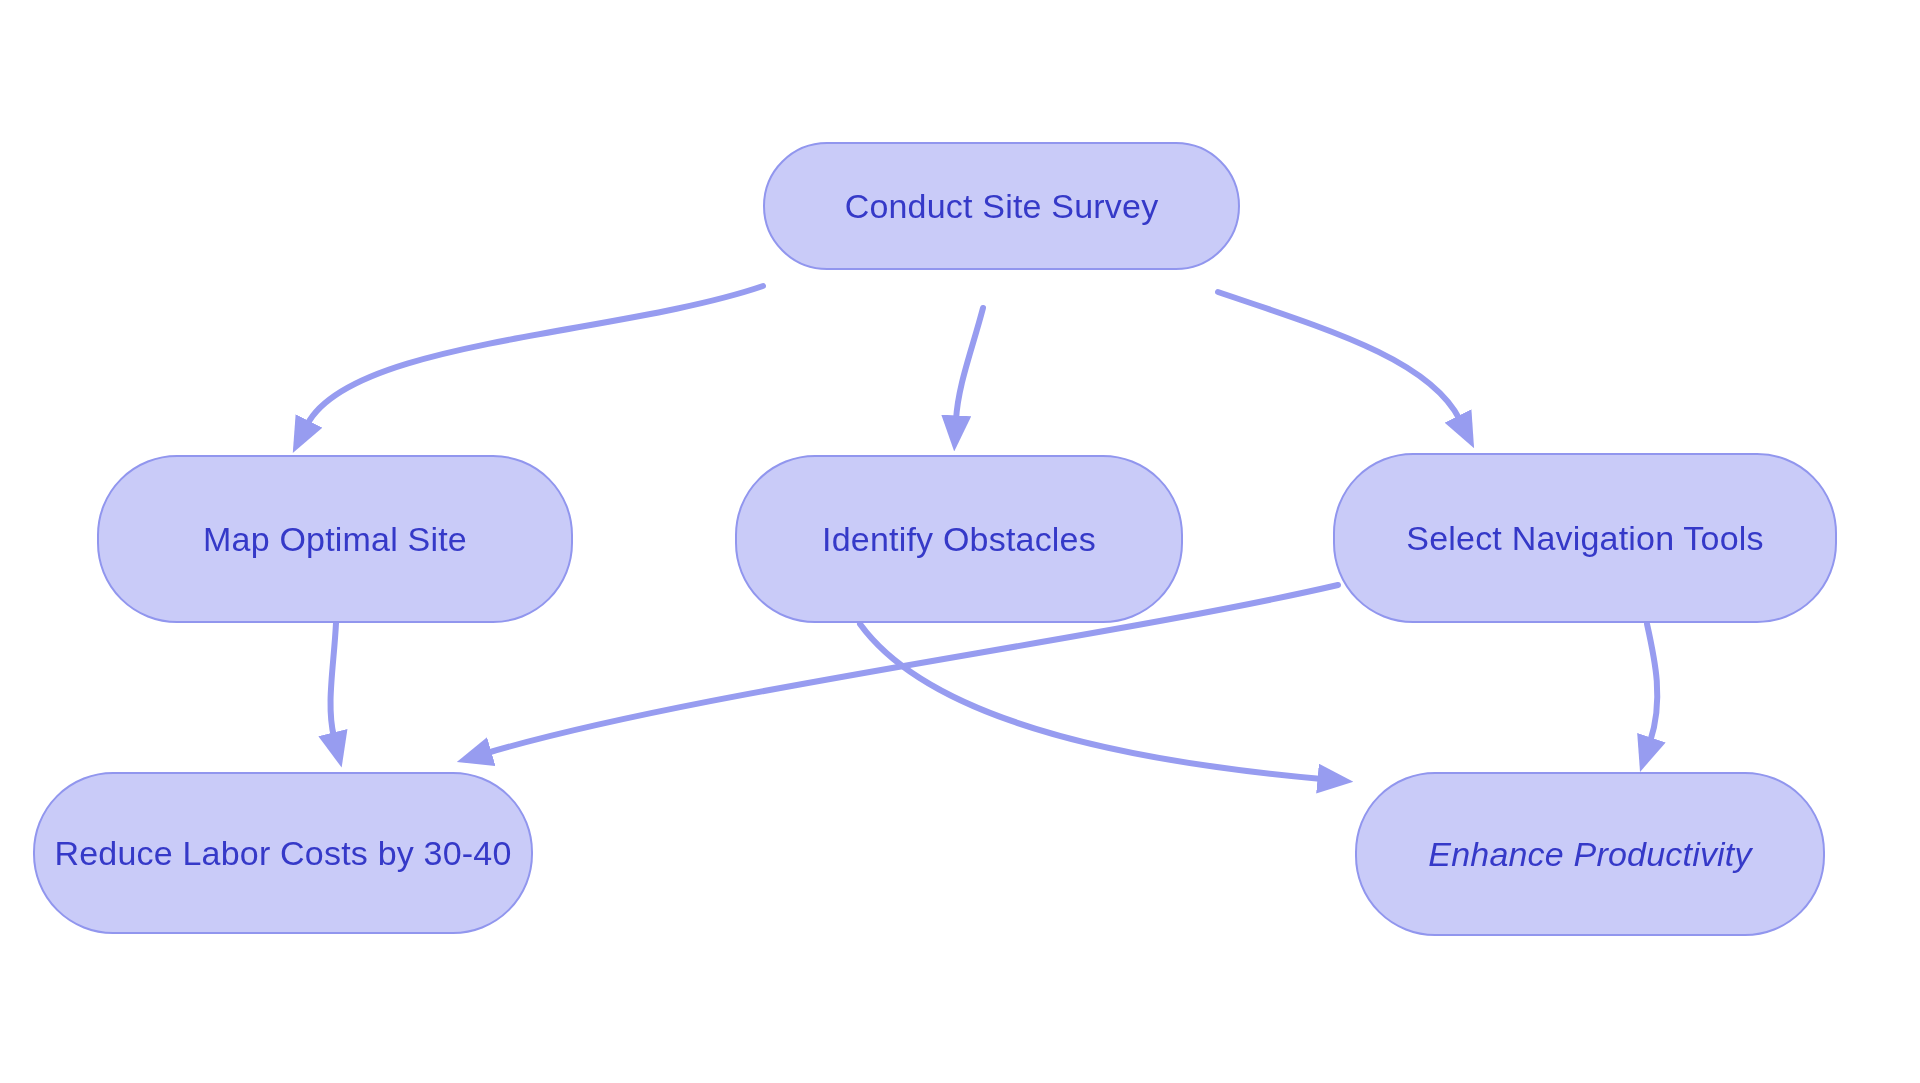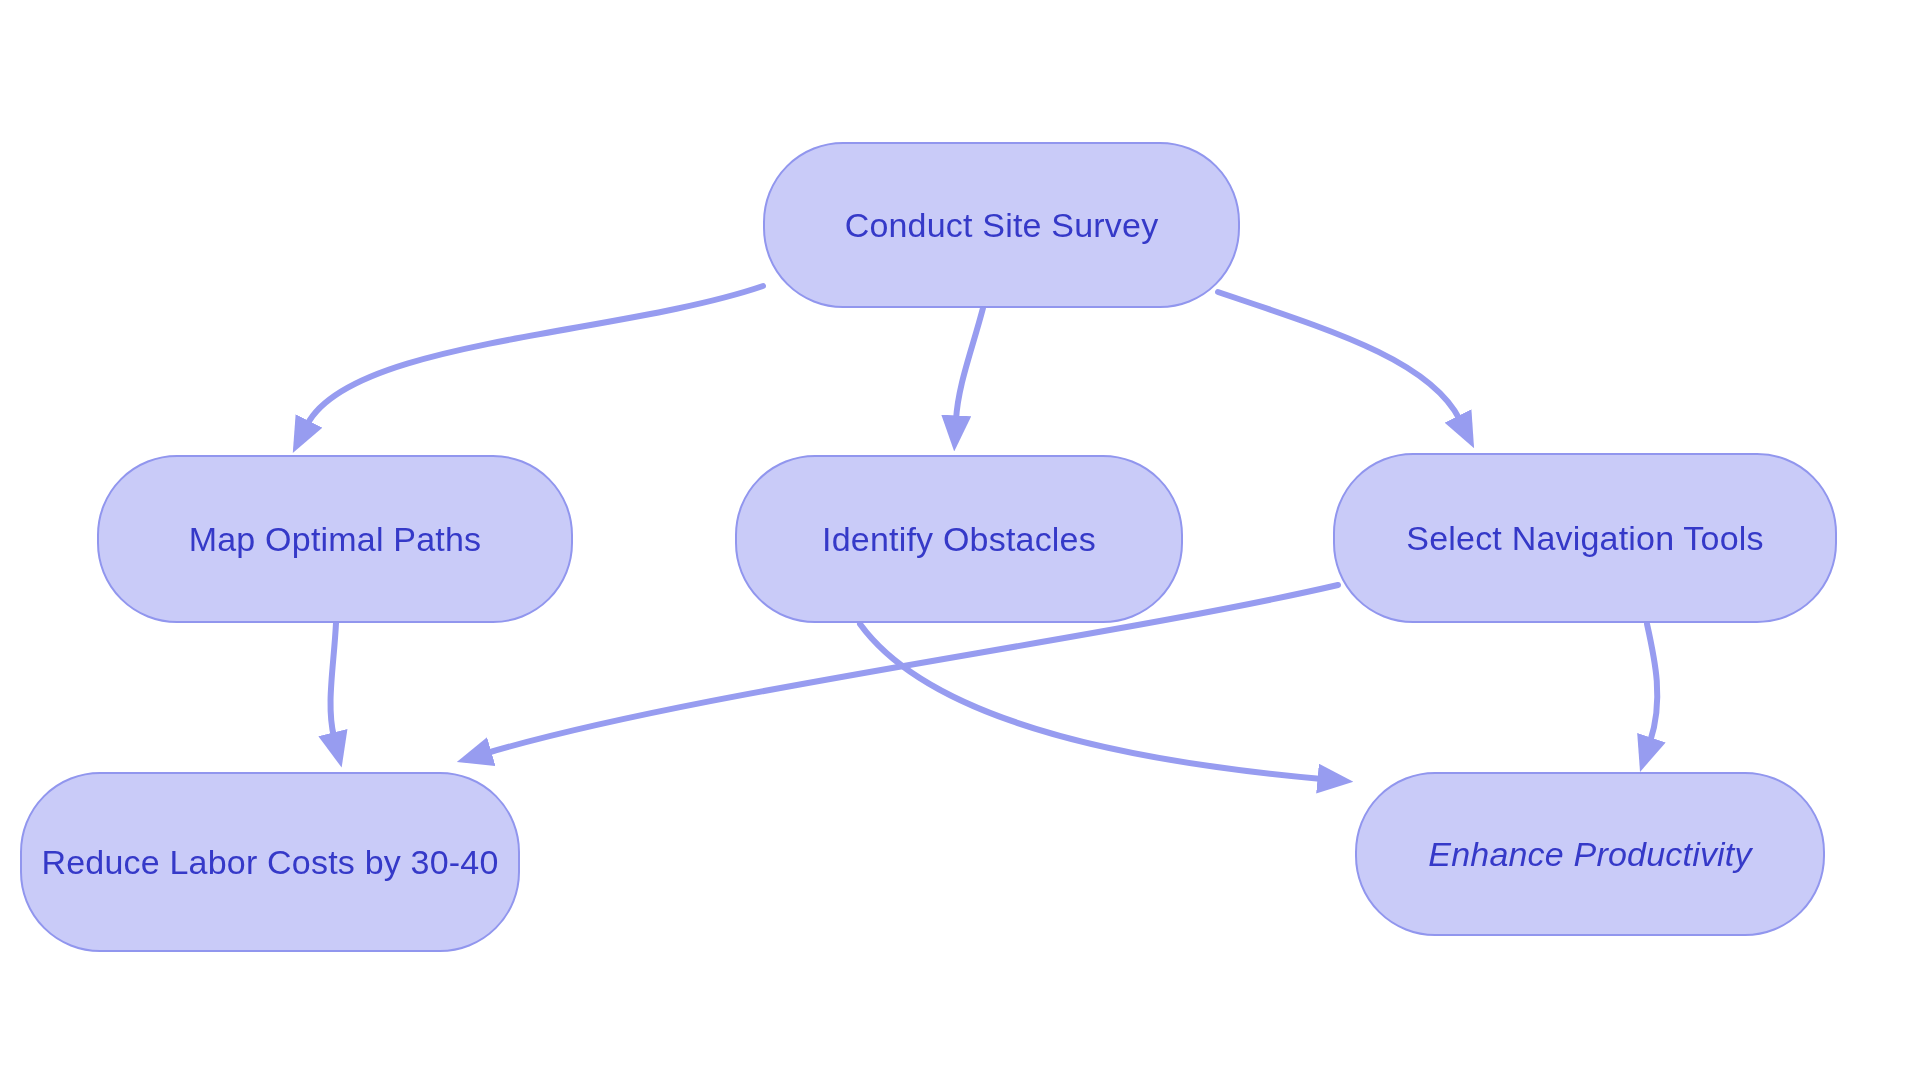--- a/index.html
+++ b/index.html
@@ -63,37 +63,37 @@
 
     <path class="edge" d="M 763 286 C 620 335, 350 340, 307 425" marker-end="url(#arrow)"></path>
     <path class="edge" d="M 983 308 C 972 350, 958 385, 956 420" marker-end="url(#arrow)"></path>
     <path class="edge" d="M 1218 292 C 1330 330, 1430 360, 1460 420" marker-end="url(#arrow)"></path>
     <path class="edge" d="M 336 623 C 334 665, 326 705, 334 737" marker-end="url(#arrow)"></path>
     <path class="edge" d="M 860 624 C 915 700, 1055 755, 1322 779" marker-end="url(#arrow)"></path>
     <path class="edge" d="M 1338 585 C 1100 640, 700 690, 487 753" marker-end="url(#arrow)"></path>
     <path class="edge" d="M 1647 624 C 1655 660, 1664 700, 1650 742" marker-end="url(#arrow)"></path>
   </svg>
 
-  <div class="node" id="node-conduct" style="left:763px; top:142px; width:477px; height:166px;">
+  <div class="node" id="node-conduct" style="left:763px; top:142px; width:477px; height:128px;">
     <span class="node-label">Conduct Site Survey</span>
   </div>
 
   <div class="node" id="node-map" style="left:97px; top:455px; width:476px; height:168px;">
-    <span class="node-label">Map Optimal Paths</span>
+    <span class="node-label">Map Optimal Site</span>
   </div>
 
   <div class="node" id="node-select" style="left:1333px; top:453px; width:504px; height:170px;">
     <span class="node-label">Select Navigation Tools</span>
   </div>
 
   <div class="node" id="node-identify" style="left:735px; top:455px; width:448px; height:168px;">
     <span class="node-label">Identify Obstacles</span>
   </div>
 
-  <div class="node" id="node-reduce" style="left:20px; top:772px; width:500px; height:180px;">
+  <div class="node" id="node-reduce" style="left:33px; top:772px; width:500px; height:162px;">
     <span class="node-label">Reduce Labor Costs by 30-40</span>
   </div>
 
   <div class="node" id="node-enhance" style="left:1355px; top:772px; width:470px; height:164px;font-style:italic;">
     <span class="node-label">Enhance Productivity</span>
   </div>
 
 </div>
 
 </body></html>

